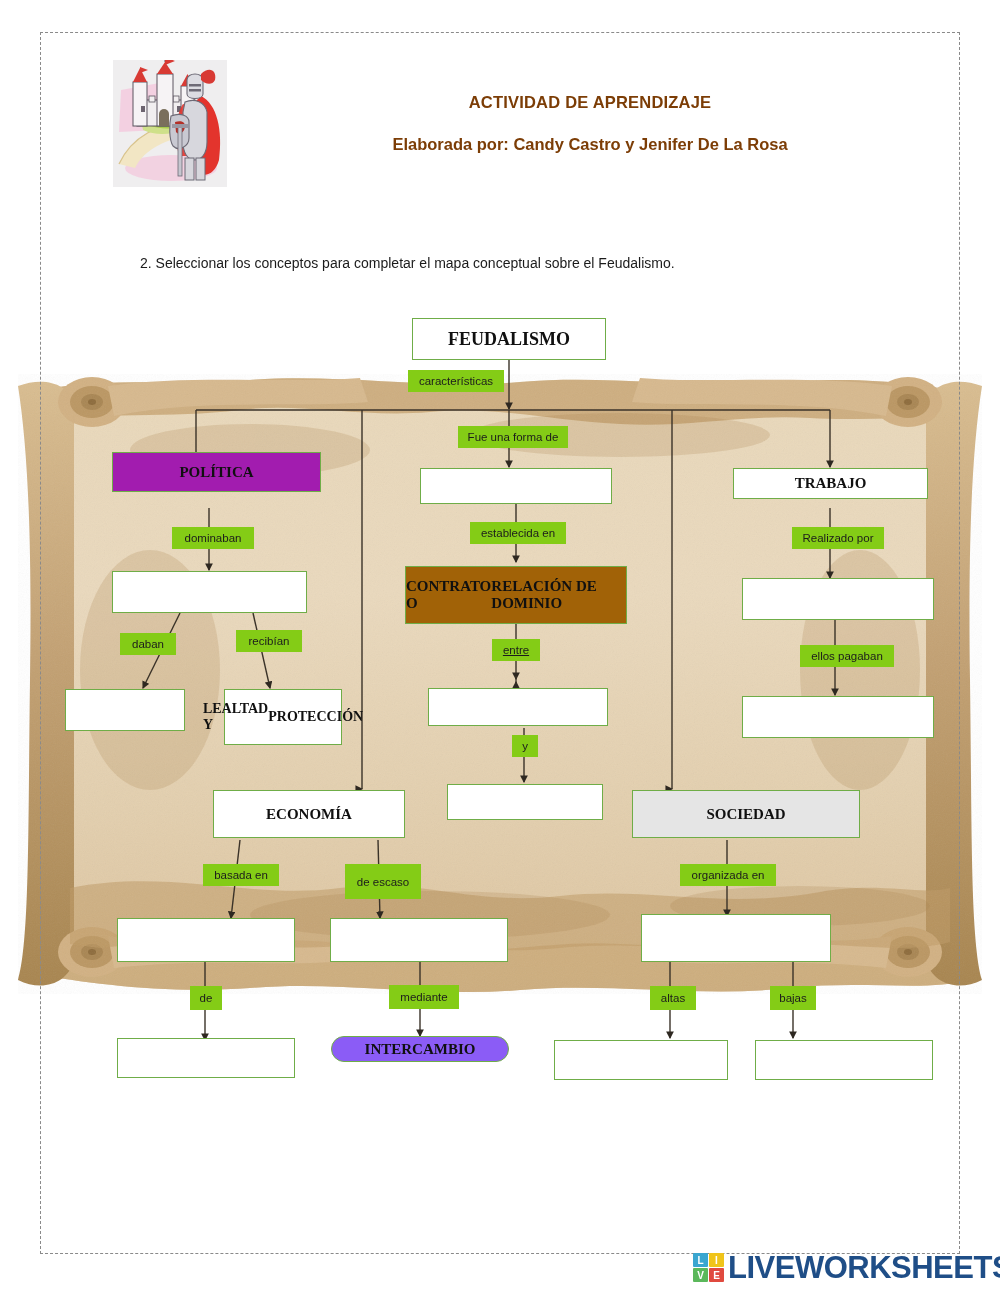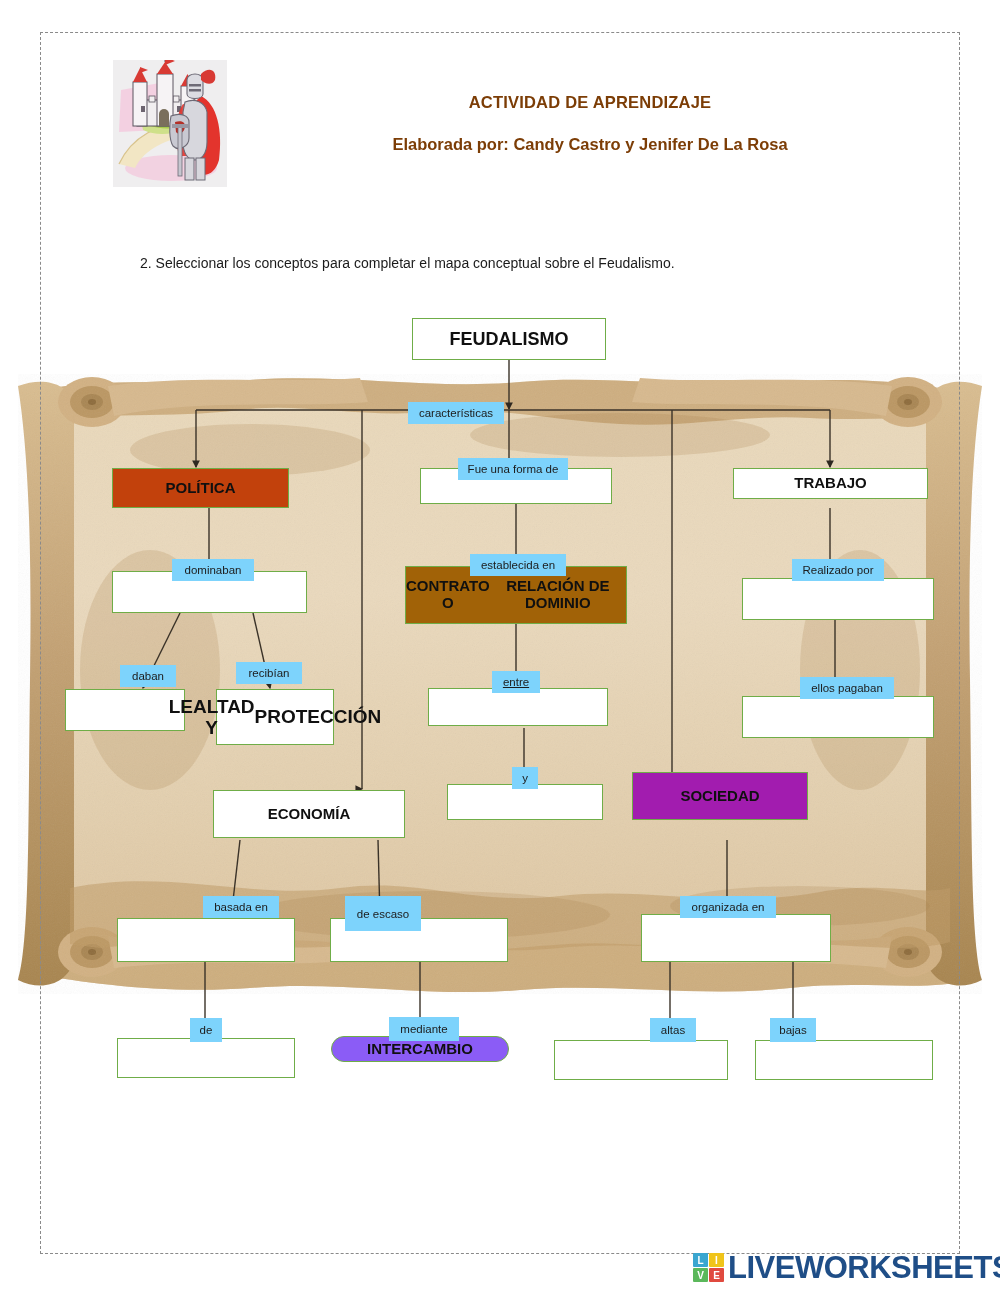--- a/index.html
+++ b/index.html
@@ -68,40 +68,39 @@
     z-index: 2;
   }
   #connectors { position:absolute; left:0; top:0; width:1000px; height:1291px; }
 
   
   .cbox {
     position: absolute;
     background: #ffffff;
     border: 1.6px solid #6fad47;
     display: flex; align-items: center; justify-content: center;
-    text-align: center;
     font-weight: bold;
     font-size: 15px;
     color: #101010;
     line-height: 1.12;
     z-index: 3;
+    font-family: Liberation Serif, serif;
   }
   .cbox.blank { color: transparent; }
 
   
   .link-label {
     position: absolute;
-    background: #7dd3fc;
+    background: #84cc16;
     display: flex; align-items: center; justify-content: center;
     font-size: 11.5px;
     color: #1c1c1c;
     white-space: nowrap;
     padding: 0 5px;
     z-index: 4;
-    margin-top: 32px;
   }
 
   
   #footer-logo {
     position: absolute;
     left: 693px; top: 1252px;
     display: flex; align-items: center;
     z-index: 5;
   }
   #lw-tiles {
@@ -357,21 +356,21 @@
       <path d="M516,676 L516,684"></path>
     </g>
   </svg>
 
   <div class="cbox" style="left: 412px; top: 318px; width: 194px; height: 42px; font-size: 18px; border-color: rgb(111, 173, 71); background: rgb(255, 255, 255);">FEUDALISMO</div>
 
   <div class="link-label" style="left:408px; top:370px; width:96px; height:22px;">características</div>
 
   <div class="link-label" style="left:458px; top:426px; width:110px; height:22px;">Fue una forma de</div>
 
-  <div class="cbox" style="left: 112px; top: 468px; width: 177px; height: 40px; border-color: rgb(111, 173, 71); background: #c2410c;">POLÍTICA</div>
+  <div class="cbox" style="left: 112px; top: 452px; width: 209px; height: 40px; border-color: rgb(111, 173, 71); background: #a21caf;">POLÍTICA</div>
 
   <div class="cbox blank" style="left: 420px; top: 468px; width: 192px; height: 36px; border-color: rgb(111, 173, 71); background: rgb(255, 255, 255);"></div>
 
   <div class="cbox" style="left: 733px; top: 468px; width: 195px; height: 31px; border-color: rgb(111, 173, 71); background: rgb(255, 255, 255);">TRABAJO</div>
 
   <div class="link-label" style="left:172px; top:527px; width:82px; height:22px;">dominaban</div>
 
   <div class="link-label" style="left:470px; top:522px; width:96px; height:22px;">establecida en</div>
 
   <div class="link-label" style="left:792px; top:527px; width:92px; height:22px;">Realizado por</div>
@@ -388,36 +387,36 @@
   <div class="link-label" style="left:120px; top:633px; width:56px; height:22px;">daban</div>
 
   <div class="link-label" style="left:236px; top:630px; width:66px; height:22px;">recibían</div>
 
   <div class="link-label" style="left:492px; top:639px; width:48px; height:22px;text-decoration:underline;">entre</div>
 
   <div class="link-label" style="left:800px; top:645px; width:94px; height:22px;">ellos pagaban</div>
 
   <div class="cbox blank" style="left: 65px; top: 689px; width: 120px; height: 42px; border-color: rgb(111, 173, 71); background: rgb(255, 255, 255);"></div>
 
-  <div class="cbox" style="left: 216px; top: 689px; width: 118px; height: 56px; font-size: 19px; border-color: rgb(111, 173, 71); background: rgb(255, 255, 255);">
+  <div class="cbox" style="left: 224px; top: 689px; width: 118px; height: 56px; font-size: 14px; border-color: rgb(111, 173, 71); background: rgb(255, 255, 255);">
       <div>LEALTAD Y</div>
       <div>PROTECCIÓN</div>
     </div>
 
   <div class="cbox blank" style="left: 428px; top: 688px; width: 180px; height: 38px; border-color: rgb(111, 173, 71); background: rgb(255, 255, 255);"></div>
 
   <div class="cbox blank" style="left: 742px; top: 696px; width: 192px; height: 42px; border-color: rgb(111, 173, 71); background: rgb(255, 255, 255);"></div>
 
   <div class="link-label" style="left:512px; top:735px; width:26px; height:22px;">y</div>
 
   <div class="cbox blank" style="left: 447px; top: 784px; width: 156px; height: 36px; border-color: rgb(111, 173, 71); background: rgb(255, 255, 255);"></div>
 
   <div class="cbox" style="left: 213px; top: 790px; width: 192px; height: 48px; border-color: rgb(111, 173, 71); background: rgb(255, 255, 255);">ECONOMÍA</div>
 
-  <div class="cbox" style="left: 632px; top: 772px; width: 176px; height: 48px; border-color: rgb(111, 173, 71); background: #a21caf;">SOCIEDAD</div>
+  <div class="cbox" style="left: 632px; top: 790px; width: 228px; height: 48px; border-color: rgb(111, 173, 71); background: #e5e5e5;">SOCIEDAD</div>
 
   <div class="link-label" style="left:203px; top:864px; width:76px; height:22px;">basada en</div>
 
   <div class="link-label" style="left:345px; top:864px; width:76px; height:35px;">de escaso</div>
 
   <div class="link-label" style="left:680px; top:864px; width:96px; height:22px;">organizada en</div>
 
   <div class="cbox blank" style="left: 117px; top: 918px; width: 178px; height: 44px; border-color: rgb(111, 173, 71); background: rgb(255, 255, 255);"></div>
 
   <div class="cbox blank" style="left: 330px; top: 918px; width: 178px; height: 44px; border-color: rgb(111, 173, 71); background: rgb(255, 255, 255);"></div>

